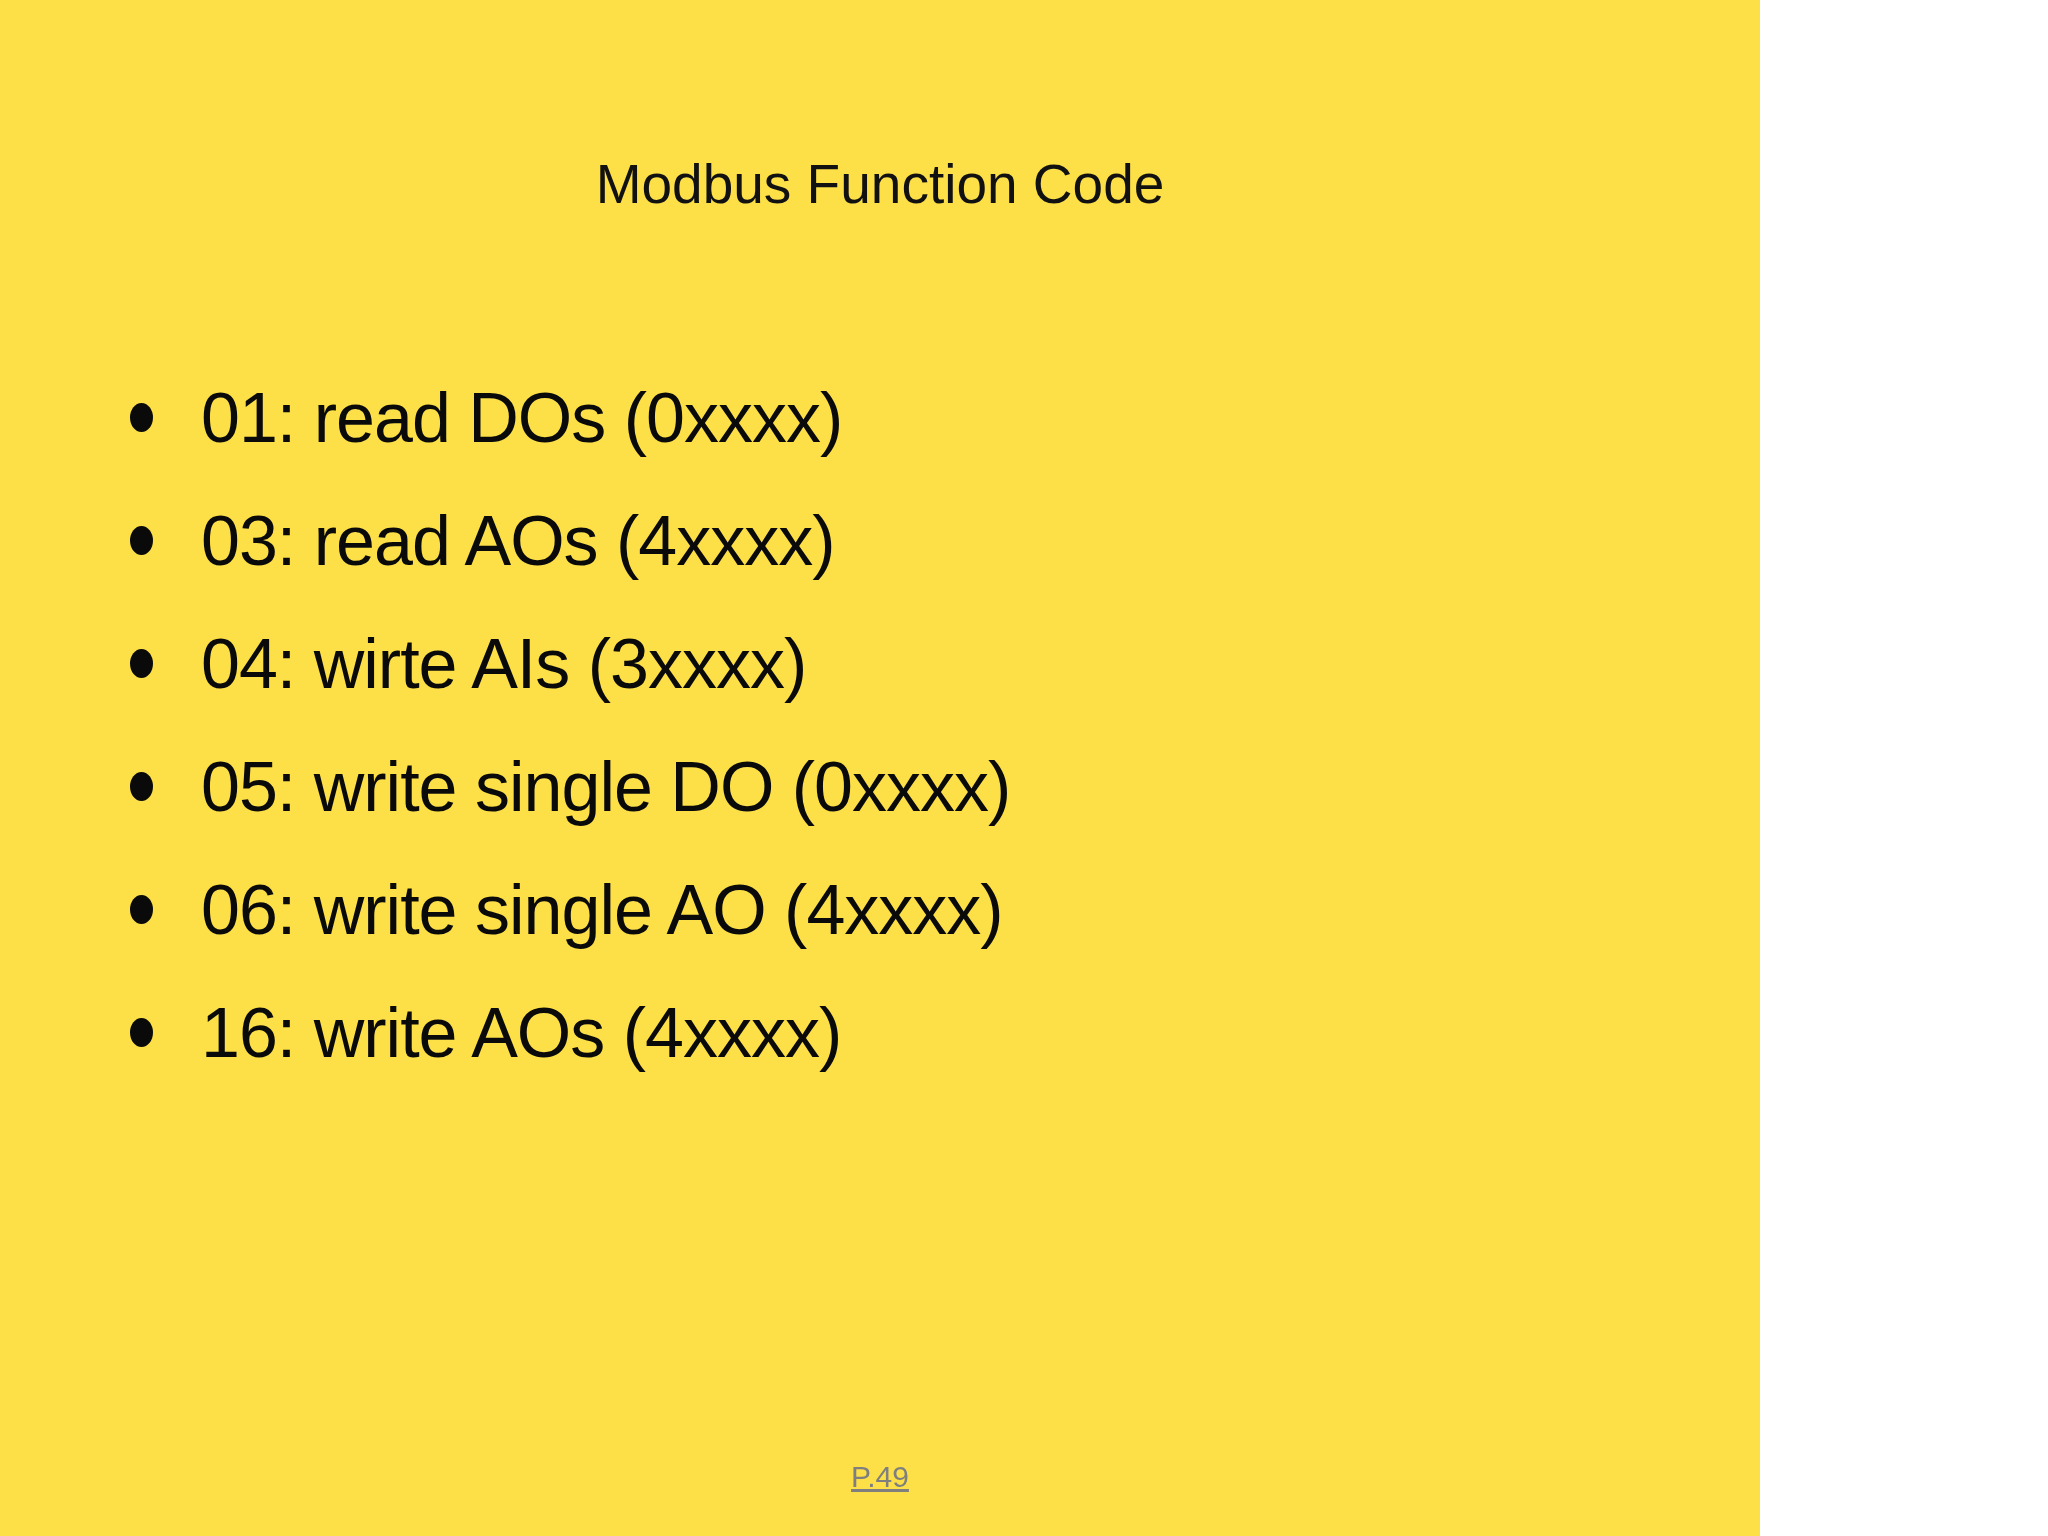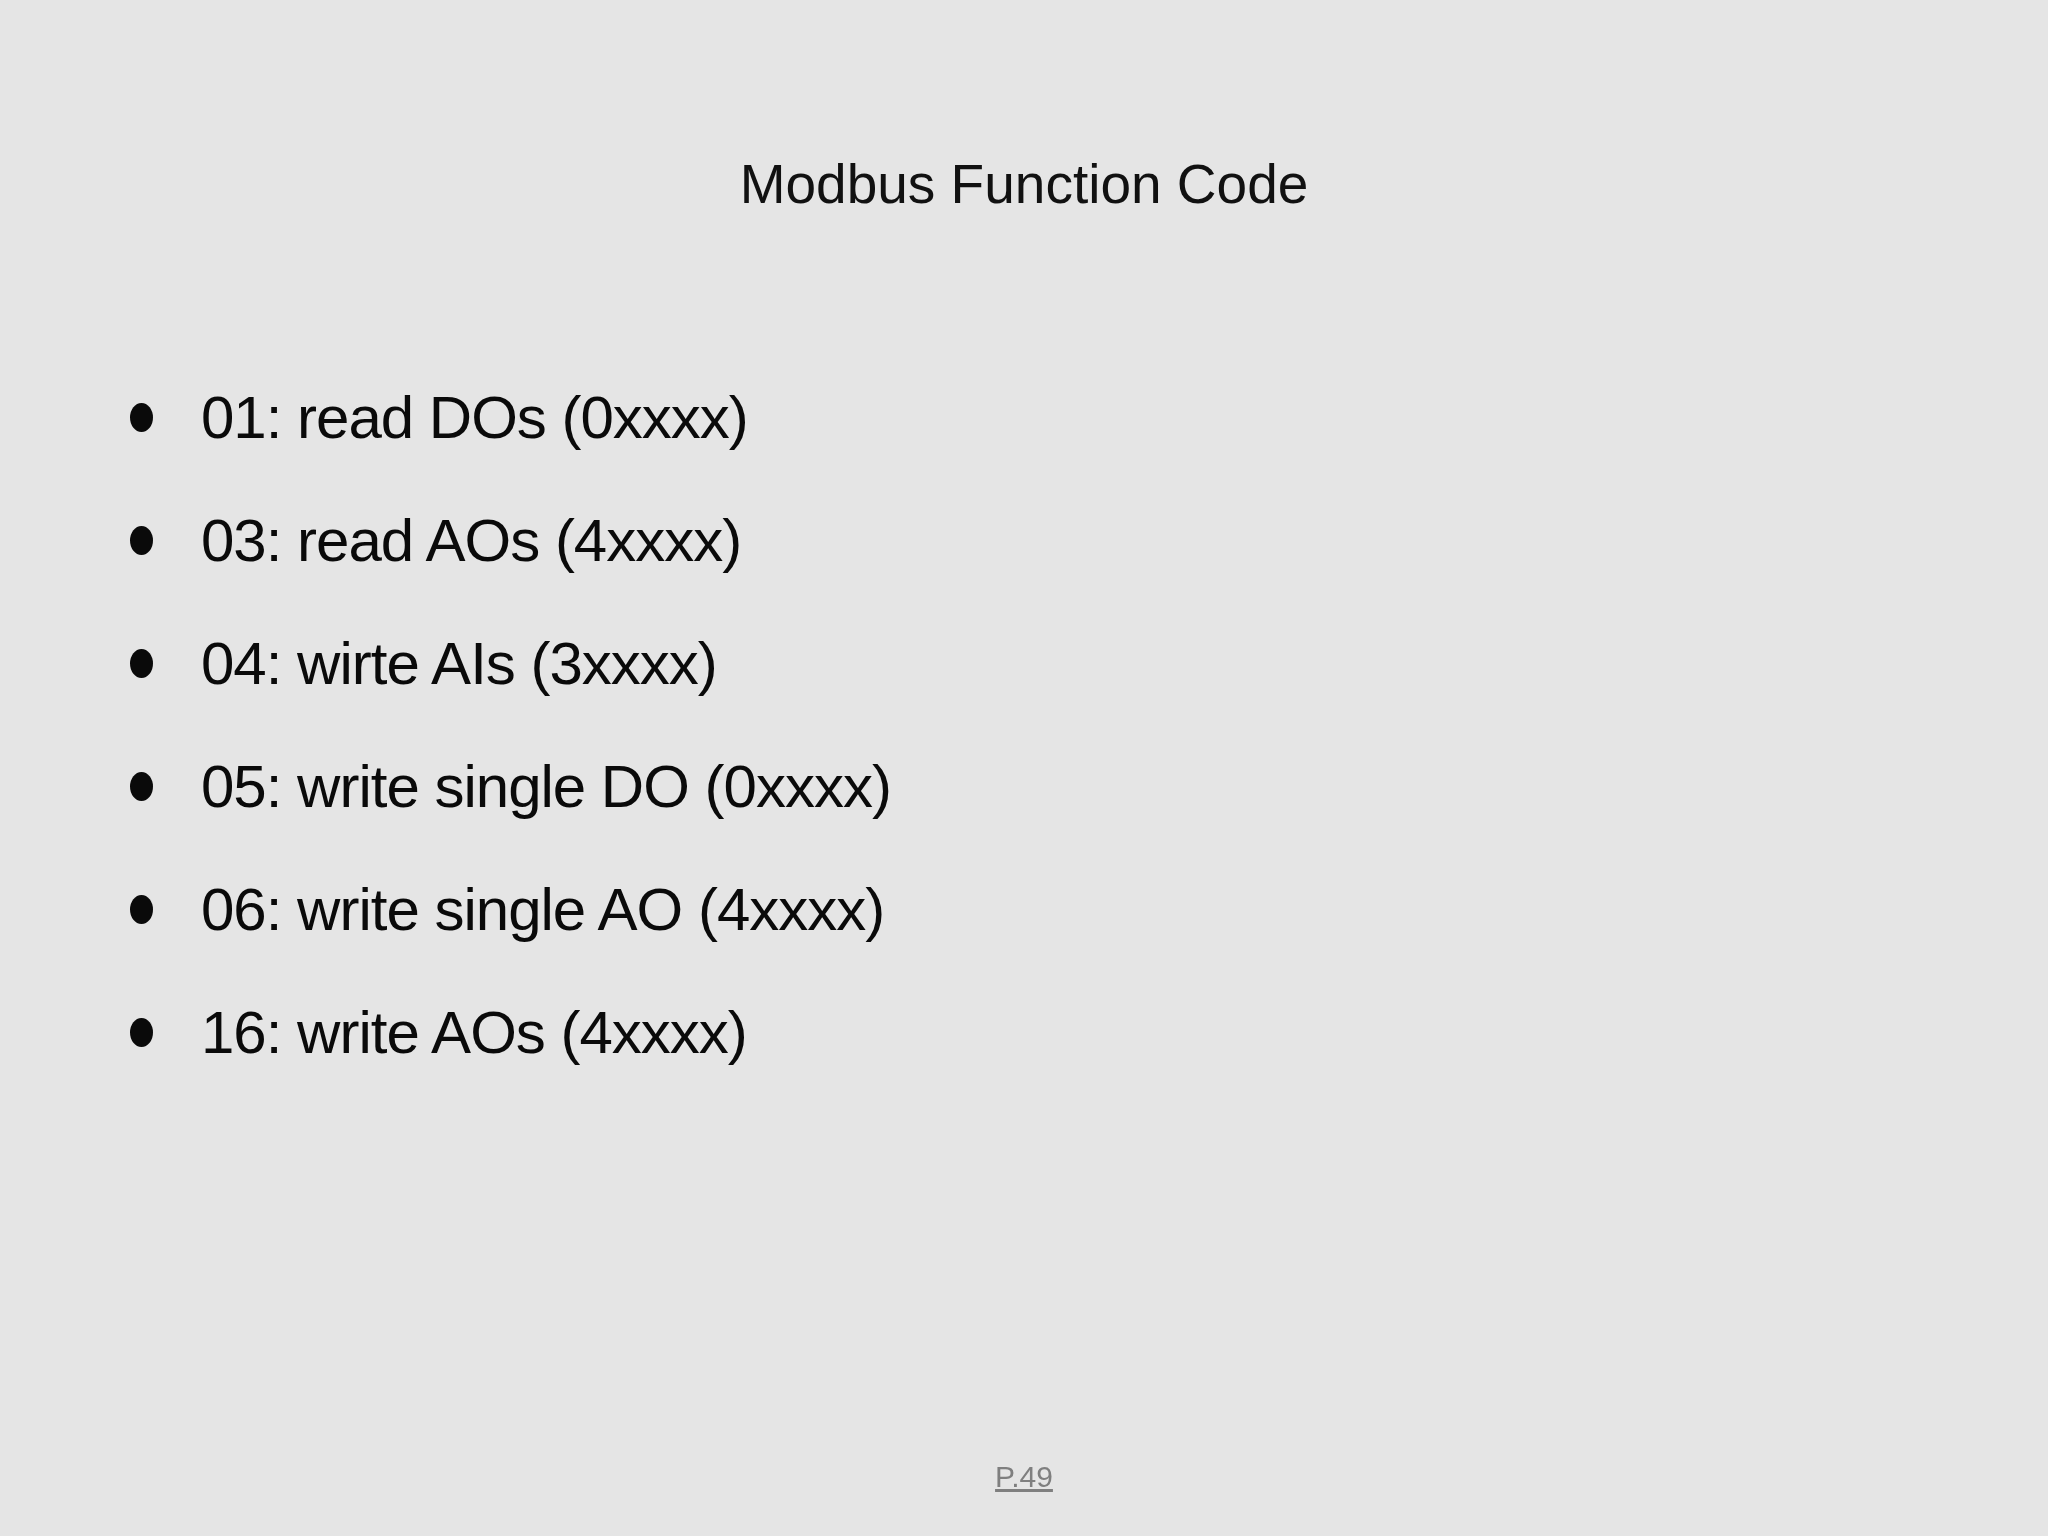--- a/index.html
+++ b/index.html
@@ -6,23 +6,23 @@
 
   html, body {
     width: 2048px;
     height: 1536px;
     background: #ffffff;
     font-family: "Liberation Sans", sans-serif;
   }
 
   .slide {
     position: relative;
-    width: 2048px;
+    width: 1760px;
     height: 1536px;
-    background: #e5e5e5;
+    background: #fde047;
     overflow: hidden;
   }
 
   .slide-title {
     position: absolute;
     top: 152px;
     left: 0;
     width: 100%;
     text-align: center;
     font-size: 55px;
@@ -35,21 +35,21 @@
     position: absolute;
     top: 356px;
     left: 130px;
     list-style: none;
   }
 
   .bullet-item {
     display: flex;
     align-items: center;
     height: 123px;
-    font-size: 60px;
+    font-size: 70px;
     color: #0a0a0a;
     white-space: nowrap;
   }
 
   .bullet-dot {
     display: inline-block;
     width: 23px;
     height: 29px;
     border-radius: 50%;
     background: #0a0a0a;

